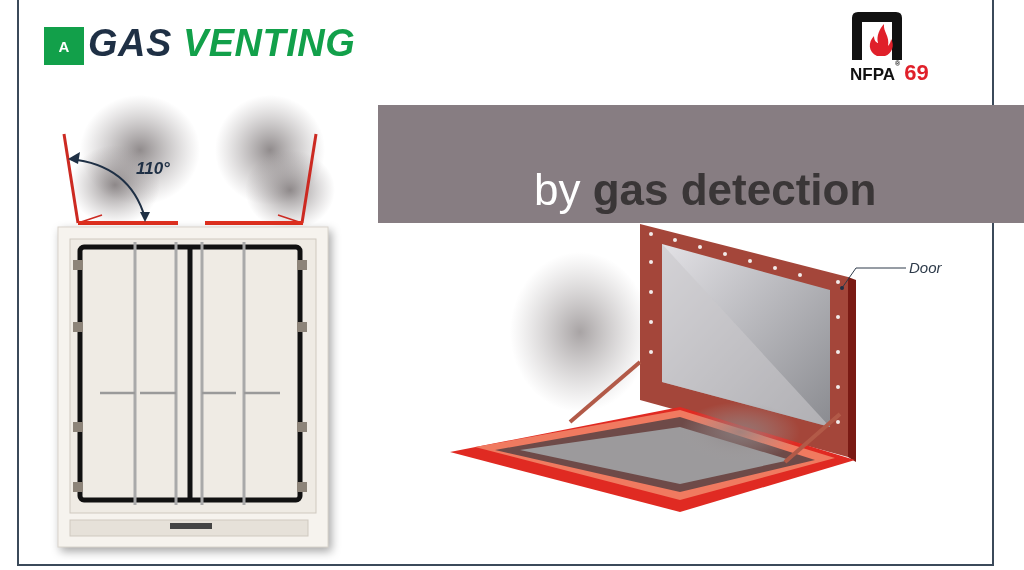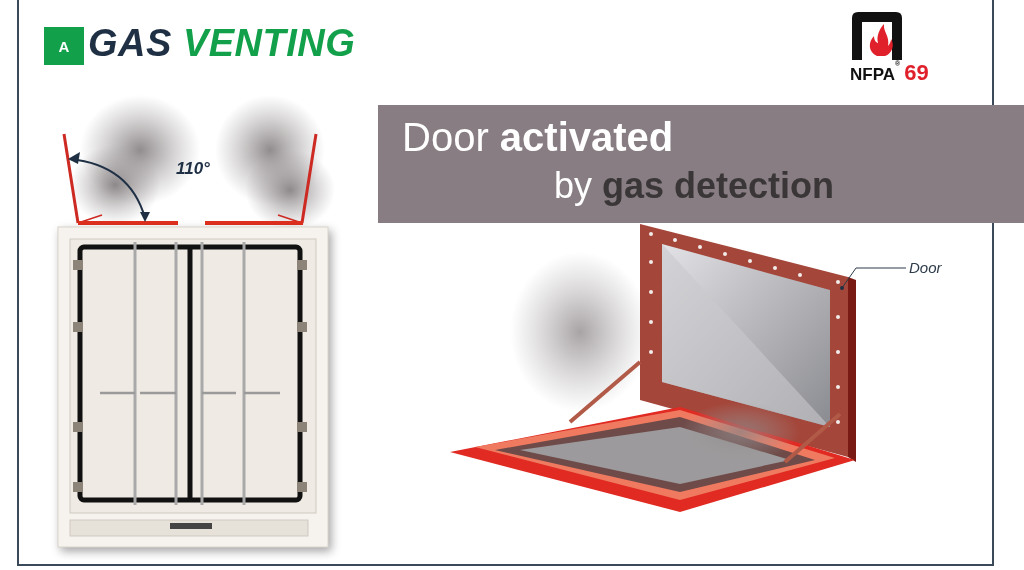--- a/index.html
+++ b/index.html
@@ -32,27 +32,27 @@
   .logo-text .reg { font-size: 7px; vertical-align: top; }
   .logo-text .num { color: #e0202a; font-size: 22px; margin-left: 4px; }
   .banner {
     position: absolute; left: 378px; top: 105px; width: 646px; height: 118px;
     background: #877d82;
   }
   .banner .l1 {
     position: absolute; left: 24px; top: 10px; font-size: 40px; color: #ffffff; white-space: nowrap;
   }
   .banner .l2 {
-    position: absolute; left: 176px; top: 60px; font-size: 36px; color: #ffffff; white-space: nowrap;
+    position: absolute; left: 156px; top: 60px; font-size: 44px; color: #ffffff; white-space: nowrap;
   }
   .b { font-weight: bold; }
   .dark { color: #3a3637; font-weight: bold; }
   .angle-label {
     position: absolute; left: 136px; top: 159px; font-size: 17px; font-weight: bold;
-    font-style: italic; color: #1f3045; margin-left: 40px;
+    font-style: italic; color: #1f3045;
   }
   .door-label {
     position: absolute; left: 909px; top: 259px; font-size: 15px; font-style: italic; color: #2e3b4a;
   }
   svg { position: absolute; }
 </style>
 </head>
 <body>
 
 <div class="frame"></div>
@@ -124,23 +124,20 @@
       <rect x="257" y="232" width="10" height="10"></rect>
     <rect x="257" y="332" width="10" height="10"></rect>
       <rect x="257" y="392" width="10" height="10"></rect>
   </g>
   <rect x="30" y="430" width="238" height="16" fill="#e6e1d9" stroke="#cfc9bf"></rect>
   <rect x="130" y="433" width="42" height="6" fill="#444"></rect>
 </svg>
 <div class="angle-label">110°</div>
 
 <div class="banner">
-  <div class="l1">
-    <span>Door </span><span class="b">activated</span>
-  </div>
   <div class="l2">
     <span>by </span><span class="dark">gas detection</span>
   </div>
 </div>
 
 <svg style="left:440px;top:222px" width="420" height="300" viewBox="0 0 420 300">
   <defs>
     <radialGradient id="smk2" cx="50%" cy="50%" r="50%">
       <stop offset="0%" stop-color="#8b8586" stop-opacity="0.75"></stop>
       <stop offset="100%" stop-color="#a39d9e" stop-opacity="0"></stop>

